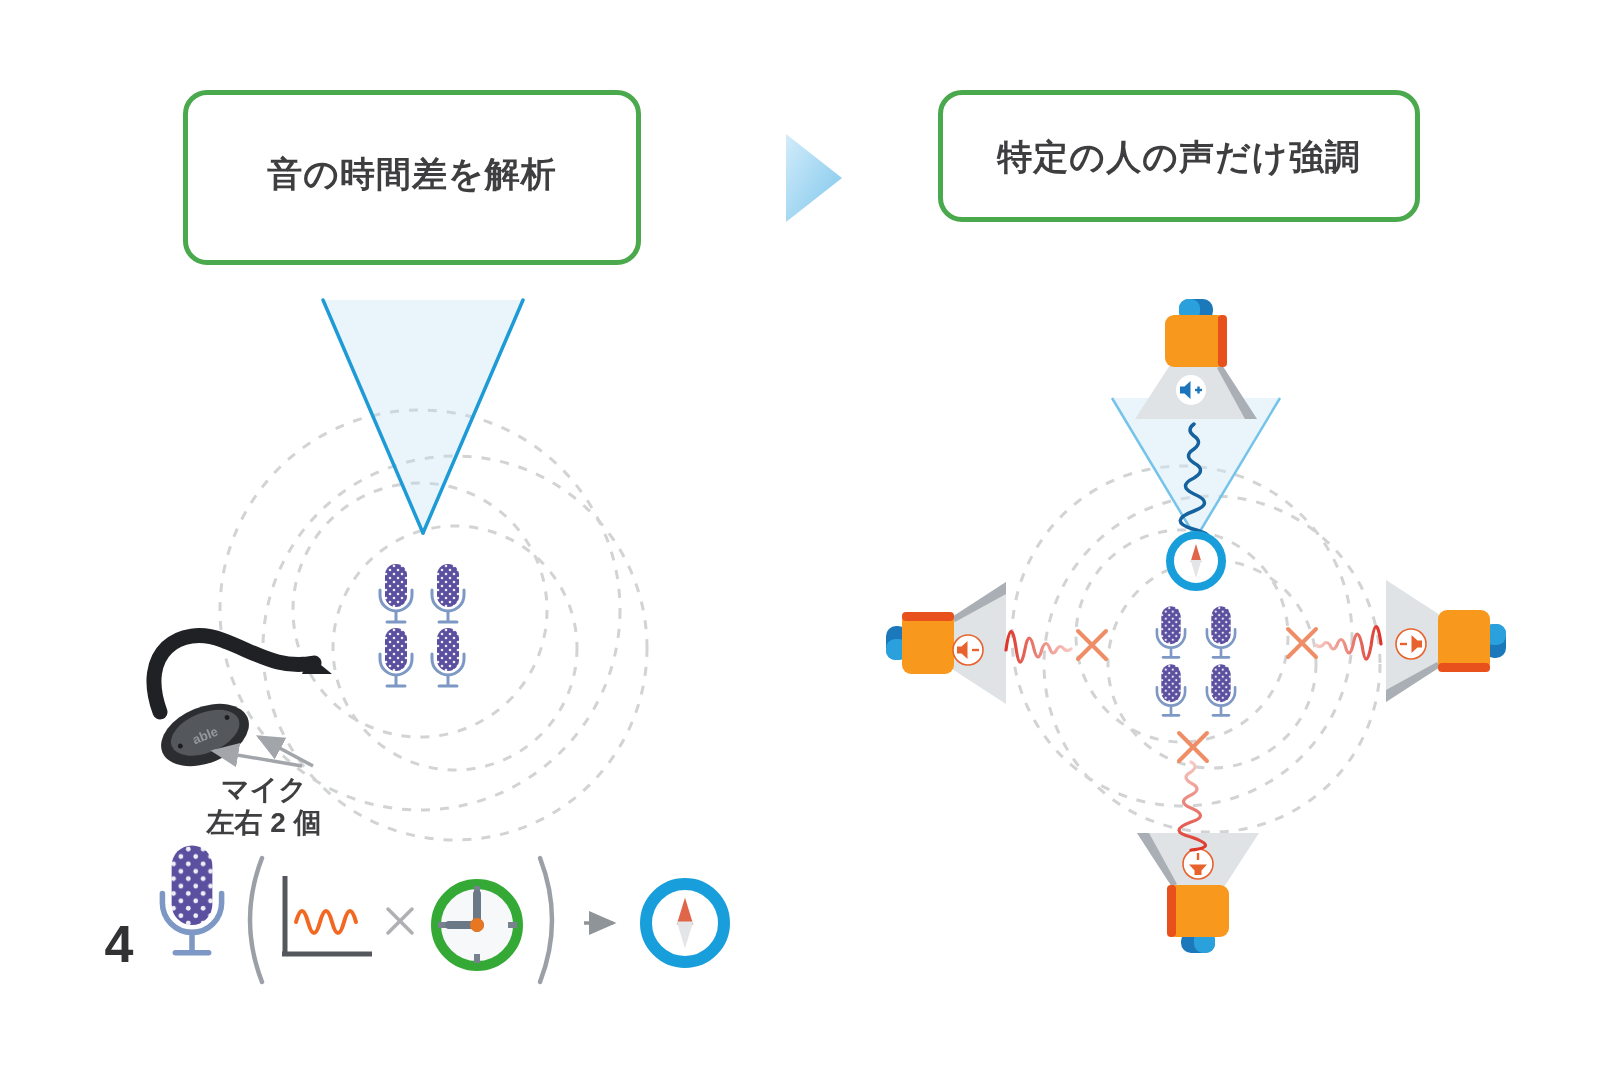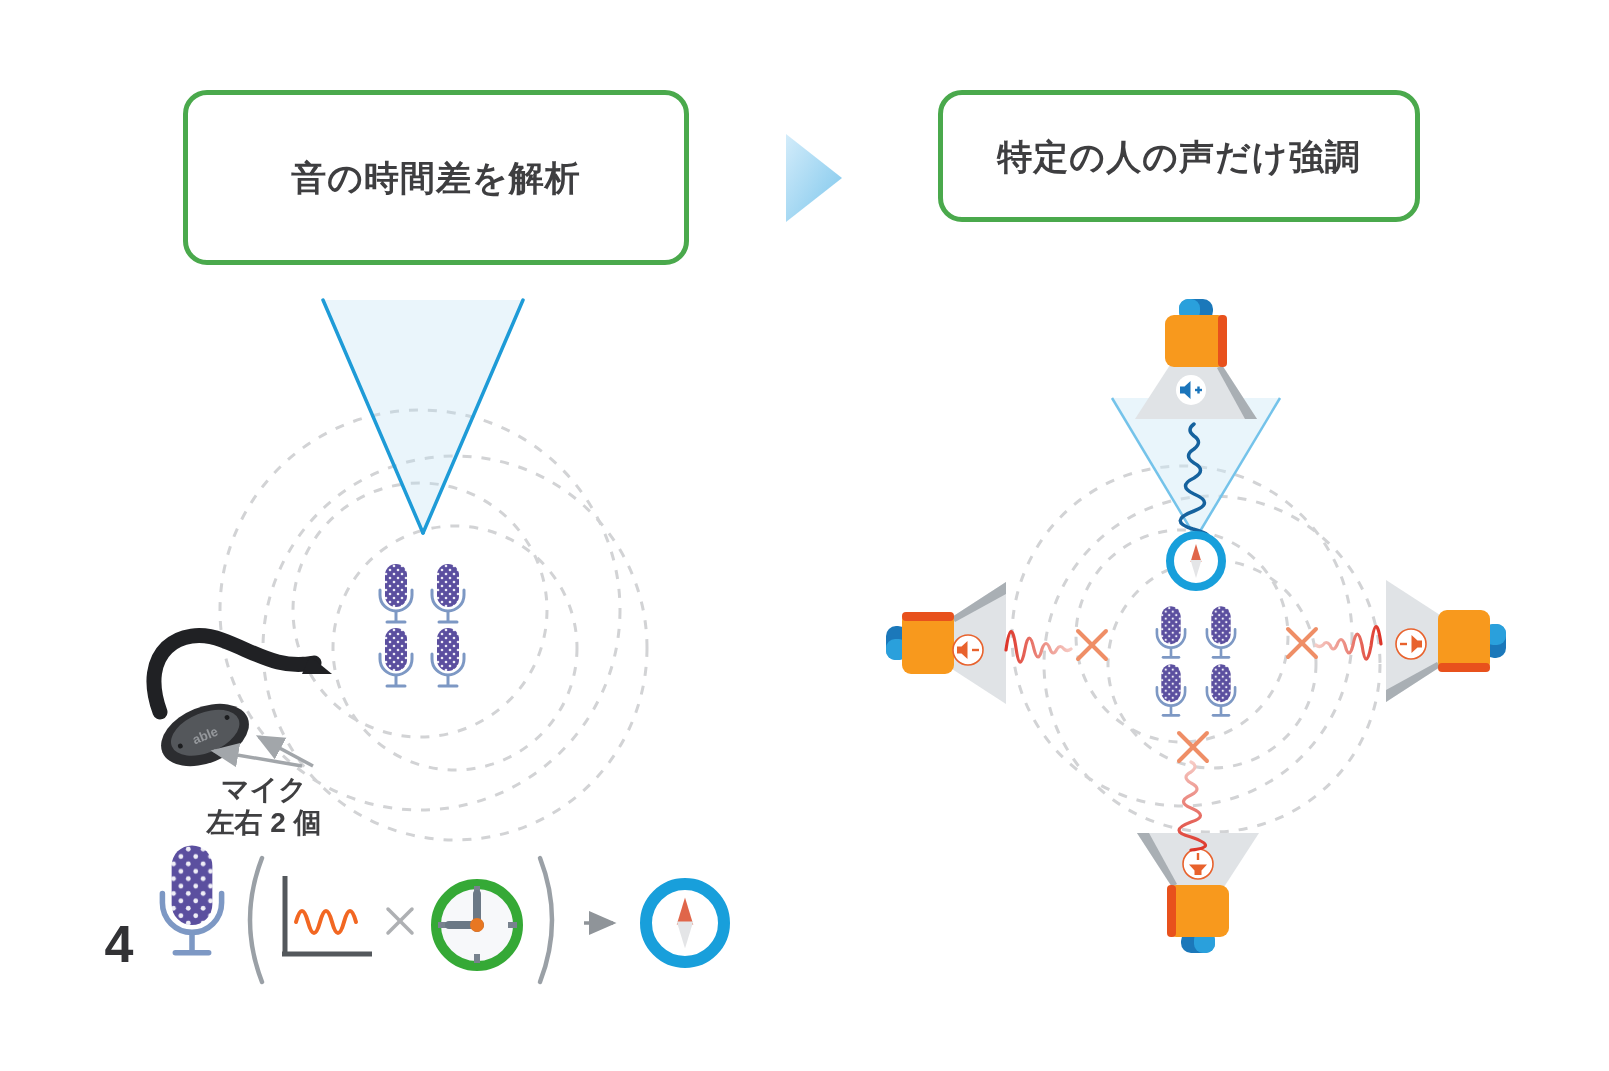--- a/index.html
+++ b/index.html
@@ -10,21 +10,21 @@
     position:absolute;
     box-sizing:border-box;
     border:5px solid #4aa94c;
     border-radius:24px;
     background:#ffffff;
     display:flex;flex-direction:column;justify-content:center;align-items:center;
     gap:22px;
     font-weight:bold;font-size:35px;color:#3e3e40;letter-spacing:1px;
   }
   .callout .line{line-height:1;white-space:nowrap;}
-  .callout-left{left:183px;top:90px;width:506px;height:175px;}
+  .callout-left{left:183px;top:90px;width:458px;height:175px;font-family:Liberation Mono, monospace;}
   .callout-right{left:938px;top:90px;width:482px;height:132px;}
 </style>
 </head>
 <body>
 
 <div class="canvas">
 
   <svg class="art" width="1609" height="1071" viewBox="0 0 1609 1071">
     <defs>
       <pattern id="micdots" width="8" height="8" patternUnits="userSpaceOnUse">

